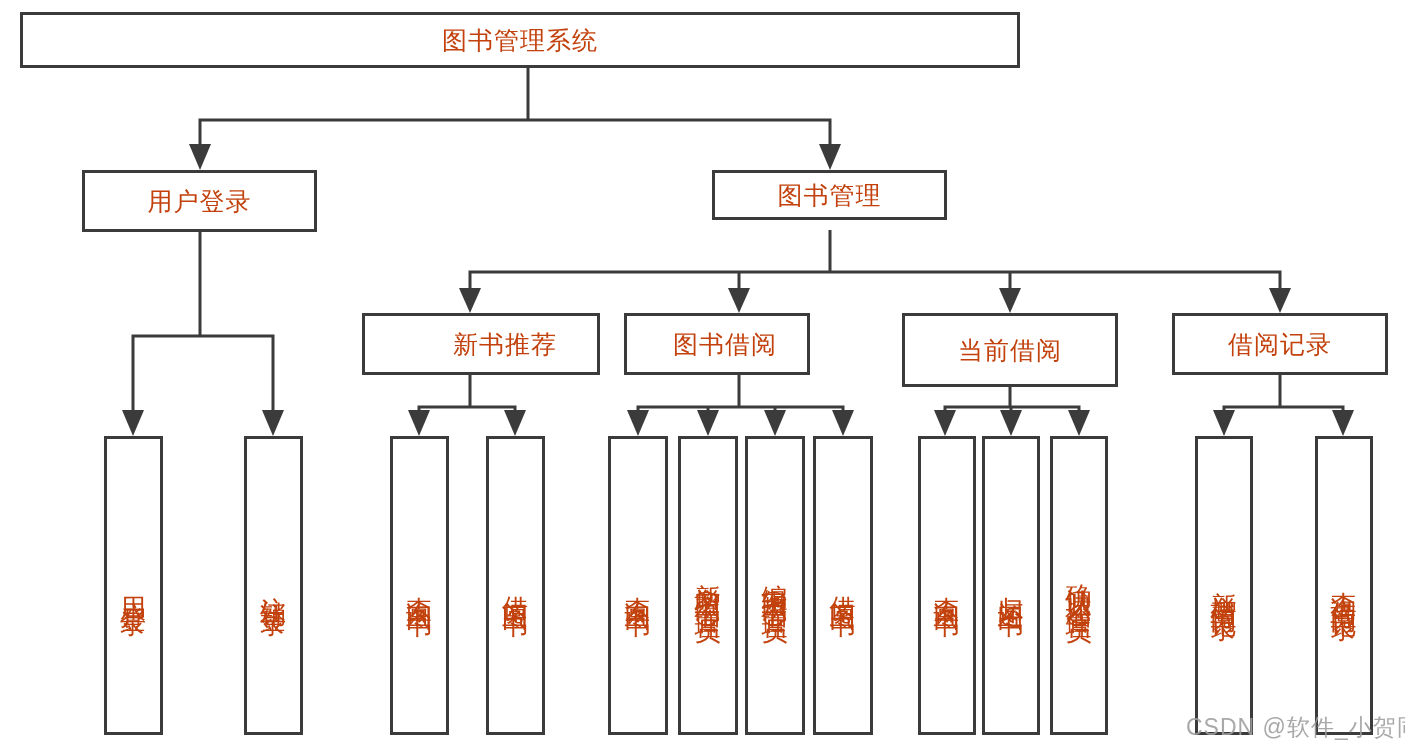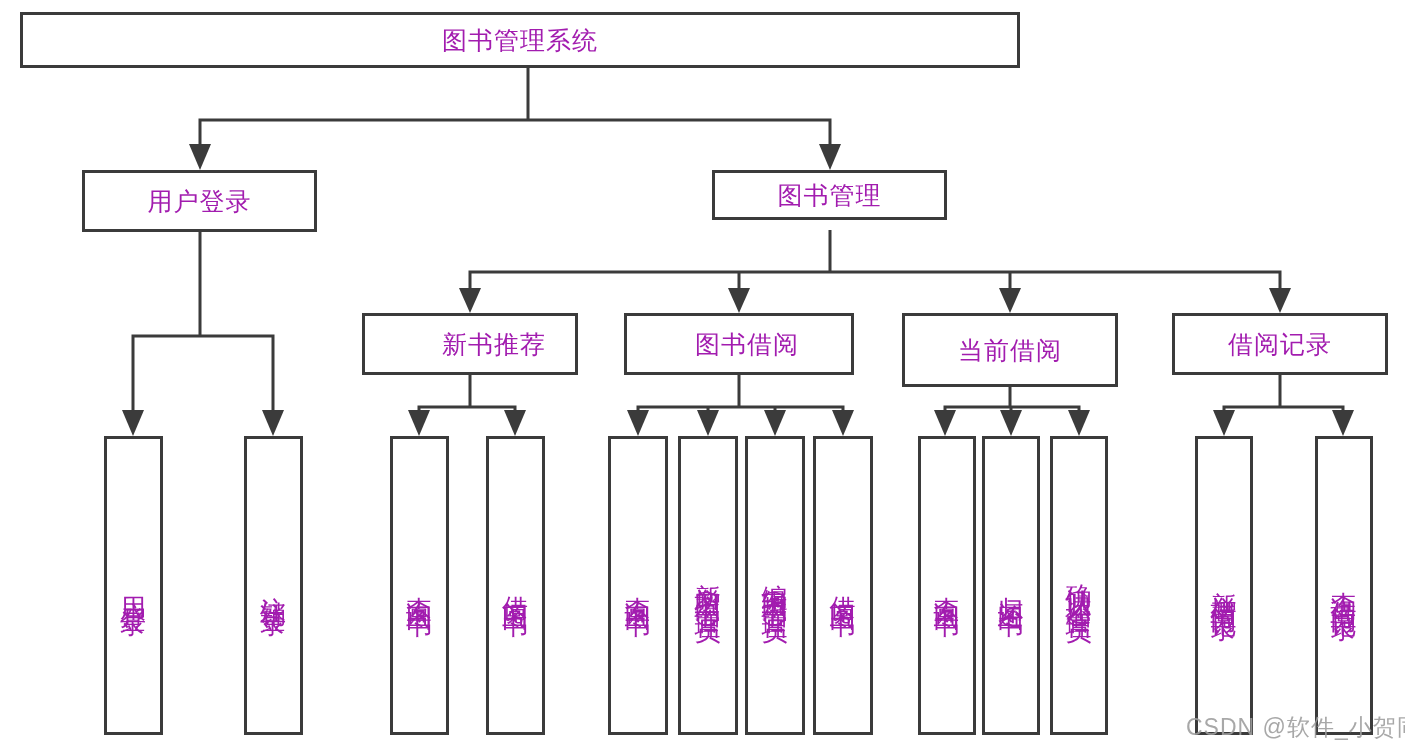--- a/index.html
+++ b/index.html
@@ -15,41 +15,41 @@
     position: absolute;
     left: 0; top: 0;
     width: 1405px; height: 747px;
     z-index: 1;
   }
   .box {
     position: absolute;
     box-sizing: border-box;
     border: 3px solid #3b3b3b;
     background: #ffffff;
-    color: #a21caf;
+    color: #c2410c;
     display: flex;
     align-items: center;
     justify-content: center;
     z-index: 2;
   }
   .h { font-size: 25px; letter-spacing: 1px; }
   .v {
     writing-mode: vertical-rl;
     font-size: 26px;
     letter-spacing: 5px;
     line-height: 1;
   }
   
   .n-root  { left: 20px;  top: 12px;  width: 1000px; height: 56px; }
   
   .n-login { left: 82px;  top: 170px; width: 235px; height: 62px; }
   .n-mgmt  { left: 712px; top: 170px; width: 235px; height: 50px; }
   
-  .g0 { left: 362px;  top: 313px; width: 216px; height: 62px; padding-left: 48px; }
-  .g1 { left: 624px;  top: 313px; width: 230px; height: 62px; padding-left: 16px; }
+  .g0 { left: 362px;  top: 313px; width: 238px; height: 62px; padding-left: 48px; }
+  .g1 { left: 624px;  top: 313px; width: 186px; height: 62px; padding-left: 16px; }
   .g2 { left: 902px;  top: 313px; width: 216px; height: 74px; }
   .g3 { left: 1172px; top: 313px; width: 216px; height: 62px; }
   
   .leaf { top: 436px; width: 59px; height: 299px; }
   .l1  { left: 104px; }
   .l2  { left: 244px; }
   .l3  { left: 390px; }
   .l4  { left: 486px; }
   .l5  { left: 608px;  width: 60px; }
   .l6  { left: 678px;  width: 60px; }

